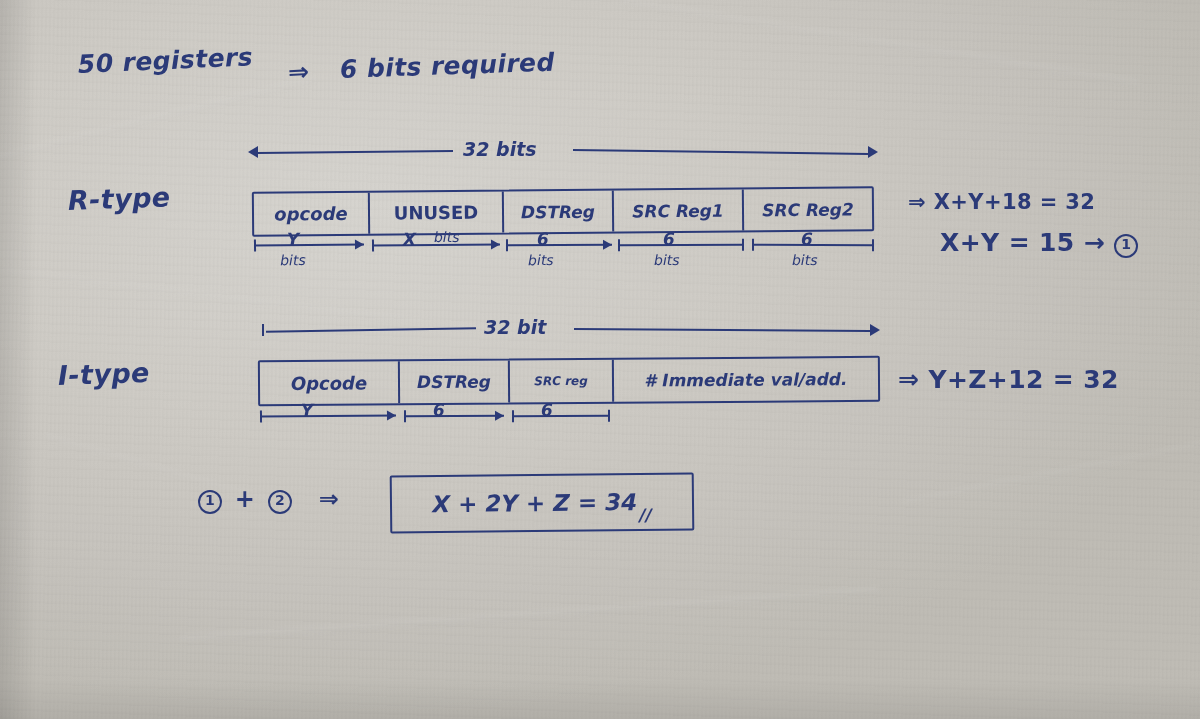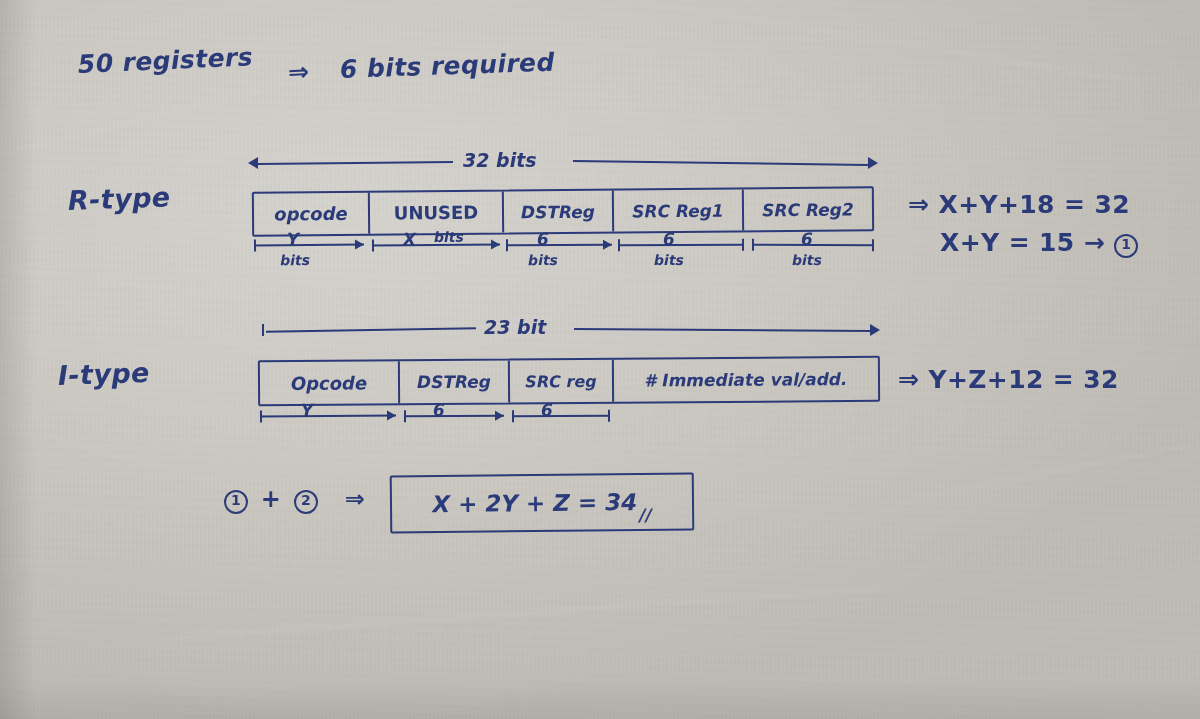--- a/index.html
+++ b/index.html
@@ -118,21 +118,21 @@
     font-weight: 600;
     font-style: italic;
     top: -9px;
     background: transparent;
     padding: 0 5px;
     color: #2b3a78;
   }
   .dim-sub {
     position: absolute;
     font-size: 14px;
-    font-weight: 700;
+    font-weight: 400;
     font-style: italic;
     top: 14px;
     color: #2b3a78;
   }
 
   
   .widthbar { position: absolute; height: 16px; }
   .widthbar .seg {
     position: absolute; top: 7px; height: 2px; background: #2b3a78;
   }
@@ -186,21 +186,21 @@
   </div>
   <div class="shadow-edge" style="left:0; top:0; width:36px; height:719px;"></div>
   <div class="shadow-edge" style="left:0; bottom:0; width:1200px; height:40px; background:linear-gradient(to top, rgba(0,0,0,0.07), rgba(0,0,0,0));"></div>
 
   <div class="ink hand" style="left:78px; top:50px; font-size:25px; transform:rotate(-2.5deg);">50 registers</div>
   <div class="ink hand" style="left:288px; top:58px; font-size:25px; transform:rotate(-3deg);">⇒</div>
   <div class="ink hand" style="left:340px; top:55px; font-size:25px; transform:rotate(-2deg);">6 bits required</div>
 
   <div class="ink hand" style="left:68px; top:185px; font-size:27px; transform:rotate(-2deg);">R-type</div>
 
-  <div class="widthbar" style="left:248px; top:155px; width:630px;">
+  <div class="widthbar" style="left:248px; top:144px; width:630px;">
     <div class="arrow-left"></div>
     <div class="seg" style="left:10px; width:195px; transform:rotate(-0.6deg);"></div>
     <div class="lbl" style="left:215px;">32 bits</div>
     <div class="seg" style="left:325px; width:295px; transform:rotate(0.8deg);"></div>
     <div class="arrow-right"></div>
   </div>
 
   <div class="fmt-box" style="left:252px; top:189px; width:622px; height:45px; transform:rotate(-0.5deg);">
     <div class="fmt-field" style="flex:0 0 116px;">
       <span>opcode</span>
@@ -252,44 +252,44 @@
   </div>
 
   <div class="dim" style="left:752px; top:238px; width:122px; transform:rotate(0.2deg);">
     <div class="cap-l"></div>
     <div class="line"></div>
     <div class="cap-r"></div>
     <div class="dim-label" style="left:44px;">6</div>
     <div class="dim-sub" style="left:40px;">bits</div>
   </div>
 
-  <div class="ink hand-u" style="left:908px; top:190px; font-size:25px;">⇒  X+Y+18 = 32</div>
+  <div class="ink hand-u" style="left:908px; top:190px; font-size:21px;">⇒  X+Y+18 = 32</div>
   <div class="ink hand-u" style="left:940px; top:228px; font-size:25px;">
     <span>X+Y = 15  →</span>
     <span class="circ">1</span>
   </div>
 
   <div class="ink hand" style="left:58px; top:360px; font-size:27px; transform:rotate(-2deg);">I-type</div>
 
   <div class="widthbar" style="left:262px; top:322px; width:618px;">
     <div class="cap-l" style="position:absolute; left:0; top:2px; width:2px; height:12px; background:#2b3a78;"></div>
     <div class="seg" style="left:4px; width:210px; transform:rotate(-1deg);"></div>
-    <div class="lbl" style="left:222px;">23 bit</div>
+    <div class="lbl" style="left:222px;">32 bit</div>
     <div class="seg" style="left:312px; width:296px; transform:rotate(0.4deg);"></div>
     <div class="arrow-right"></div>
   </div>
 
   <div class="fmt-box" style="left:258px; top:358px; width:622px; height:46px; transform:rotate(-0.4deg);">
     <div class="fmt-field" style="flex:0 0 140px;">
       <span>Opcode</span>
     </div>
     <div class="fmt-field" style="flex:0 0 110px; font-size:17px;">
       <span>DSTReg</span>
     </div>
-    <div class="fmt-field" style="flex:0 0 104px; font-size:16px;">
+    <div class="fmt-field" style="flex:0 0 104px; font-size:12px;">
       <span>SRC reg</span>
     </div>
     <div class="fmt-field" style="flex:1 1 auto; font-size:17px;">
       <span># Immediate val/add.</span>
     </div>
   </div>
 
   <div class="dim" style="left:260px; top:409px; width:136px; transform:rotate(-0.5deg);">
     <div class="cap-l"></div>
     <div class="line"></div>
@@ -307,21 +307,21 @@
   <div class="dim" style="left:512px; top:409px; width:98px; transform:rotate(-0.2deg);">
     <div class="cap-l"></div>
     <div class="line"></div>
     <div class="cap-r"></div>
     <div class="dim-label" style="left:24px;">6</div>
   </div>
 
 
   <div class="ink hand-u" style="left:898px; top:365px; font-size:25px;">⇒ Y+Z+12 = 32</div>
 
-  <div class="ink hand-u" style="left:224px; top:485px; font-size:24px;">
+  <div class="ink hand-u" style="left:198px; top:485px; font-size:24px;">
     <span class="circ">1</span>
     <span style="margin:0 4px;">+</span>
     <span class="circ">2</span>
     <span style="margin-left:18px;">⇒</span>
   </div>
 
   <div class="result-box" style="left:390px; top:474px; width:300px; height:54px; transform:rotate(-0.6deg);">
     <span>X + 2Y + Z = 34</span>
     <span style="font-size:17px; align-self:flex-end; margin-bottom:4px; margin-left:2px;">//</span>
   </div>

